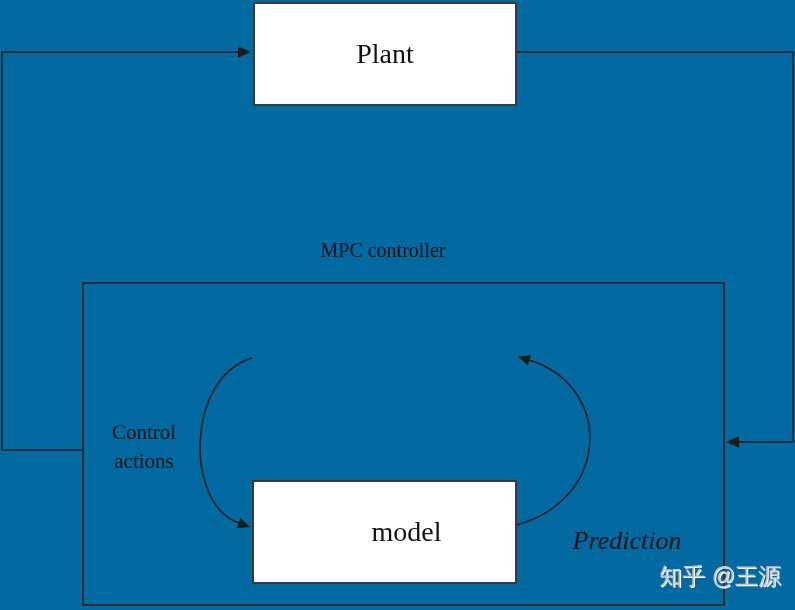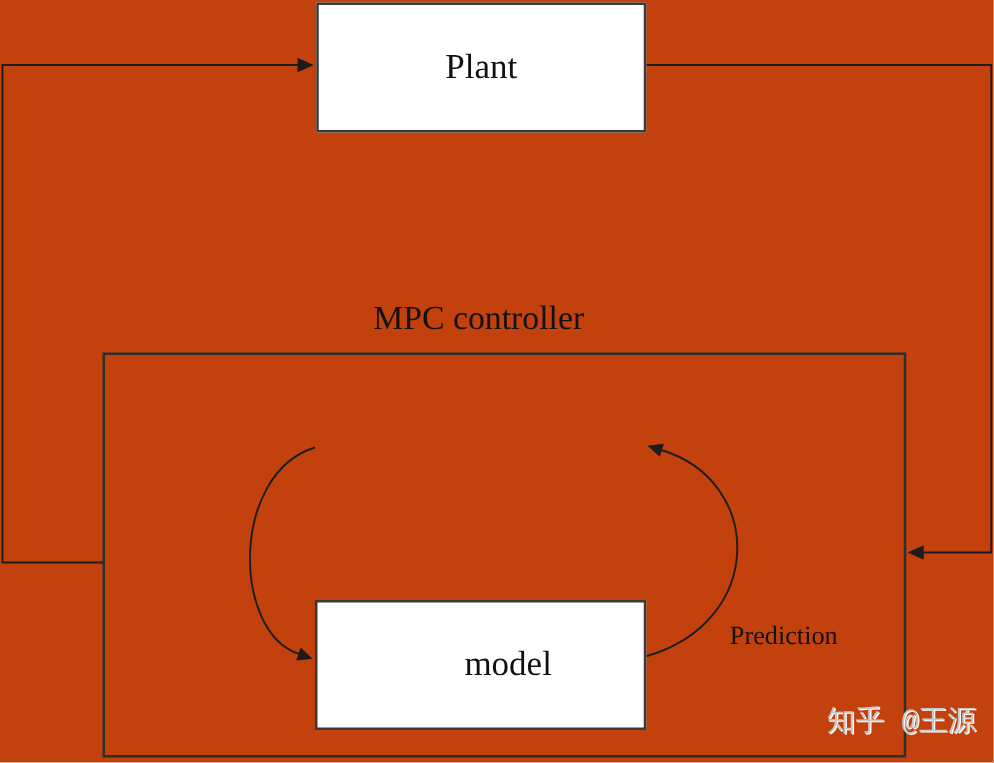--- a/index.html
+++ b/index.html
@@ -1,20 +1,20 @@
 <!DOCTYPE html>
 <html><head>
 <meta charset="utf-8">
 <style>
   html, body { margin: 0; padding: 0; background: #ffffff; }
   .canvas {
     position: relative;
     width: 795px;
     height: 610px;
-    background: #c2410c;
+    background: #0369a1;
     font-family: "Liberation Serif", "DejaVu Serif", serif;
     color: #111111;
     overflow: hidden;
   }
   .lines-layer {
     position: absolute;
     left: 0; top: 0;
     width: 795px; height: 610px;
   }
   .lines-layer path { fill: none; stroke: #1c1c1c; stroke-width: 1.5; }
@@ -30,40 +30,41 @@
   }
   .box-plant   { left: 253px; top: 2px;   width: 264px; height: 104px; }
   .box-mpc     { left: 82px;  top: 282px; width: 643px; height: 324px; background: transparent; border-color: #2e2e2e; }
   .box-opt     { left: 252px; top: 305px; width: 265px; height: 103px; }
   .box-model   { left: 252px; top: 480px; width: 265px; height: 104px; padding-left: 44px; }
   .box-label { font-size: 28px; line-height: 1; white-space: nowrap; }
   .diagram-label { position: absolute; white-space: nowrap; }
   .mpc-title {
     left: 383px; top: 239px;
     transform: translateX(-50%);
-    font-size: 27px;
+    font-size: 20px;
   }
   .control-actions {
     left: 144px; top: 418px;
     transform: translateX(-50%);
     font-size: 21px;
     line-height: 29px;
     text-align: center;
   }
   .prediction {
-    left: 627px; top: 496px;
+    left: 627px; top: 526px;
     transform: translateX(-50%);
-    font-size: 21px;
+    font-size: 26px;
+    font-style: italic;
   }
   .watermark {
     position: absolute;
     right: 14px; top: 561px;
     font-size: 23px;
     color: #c8c8c8;
-    font-family: Liberation Mono, monospace;
+    font-family: Liberation Sans, sans-serif;
     text-shadow: 1px 1px 0 #ffffff;
     white-space: nowrap;
   }
 </style>
 </head>
 <body>
 
 <div class="canvas">
 
   <svg class="lines-layer" viewBox="0 0 795 610">
@@ -87,18 +88,22 @@
     <span class="box-label">Plant</span>
   </div>
 
   <div class="diagram-label mpc-title">MPC controller</div>
 
 
   <div class="box box-model">
     <span class="box-label">model</span>
   </div>
 
+  <div class="diagram-label control-actions">
+    <div>Control</div>
+    <div>actions</div>
+  </div>
 
   <div class="diagram-label prediction">Prediction</div>
 
   <div class="watermark">知乎 @王源</div>
 
 </div>
 
 </body></html>

